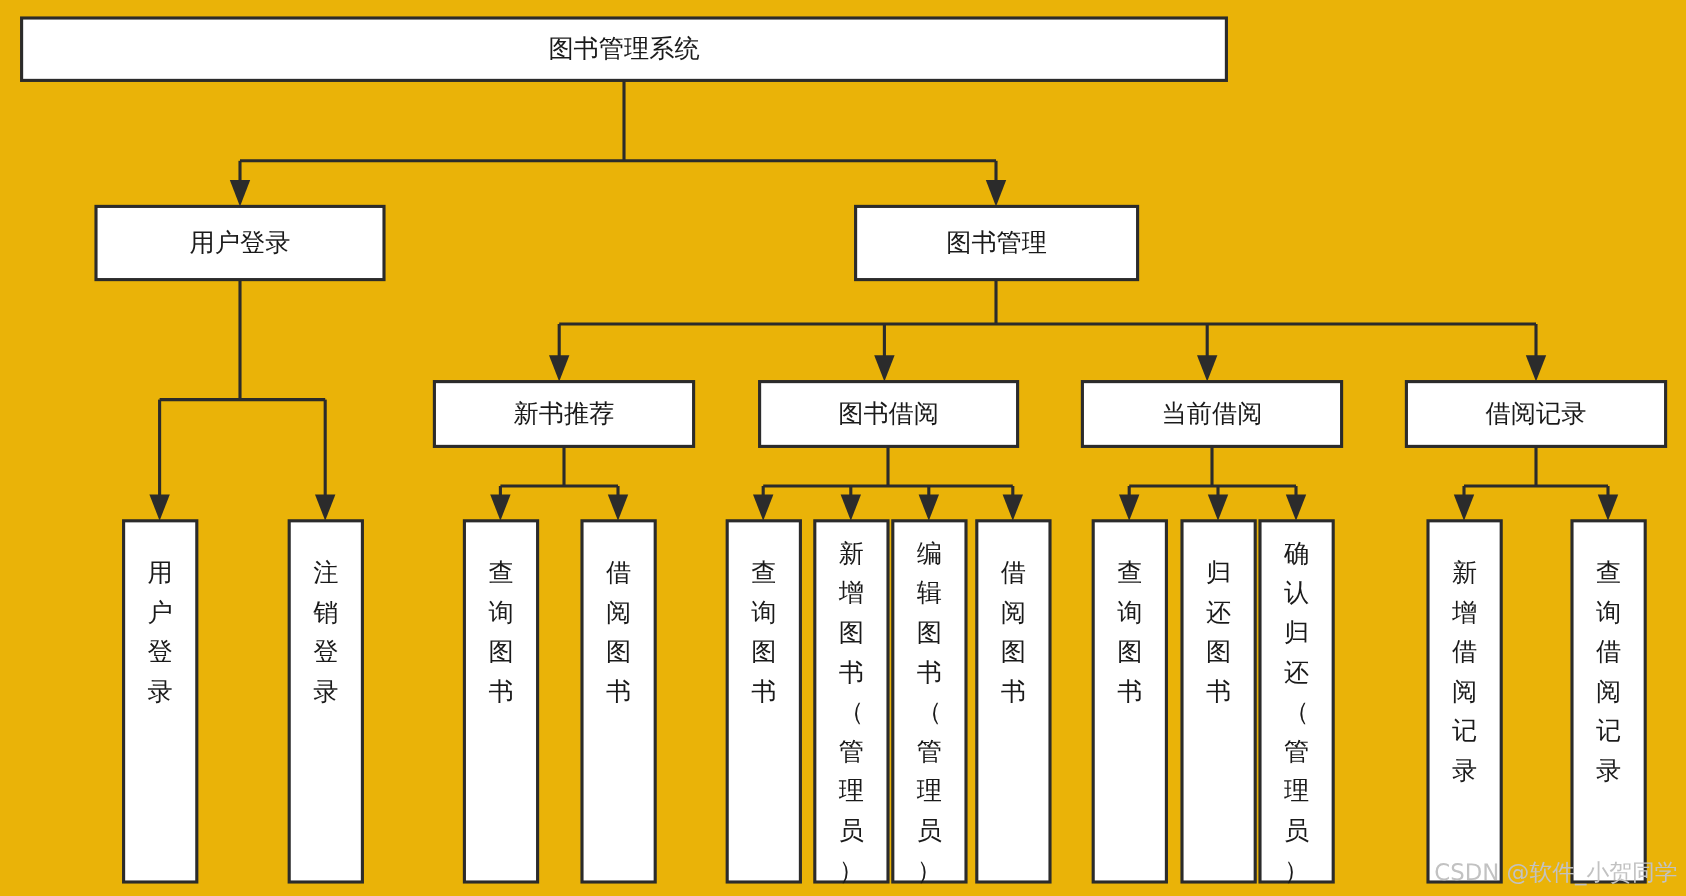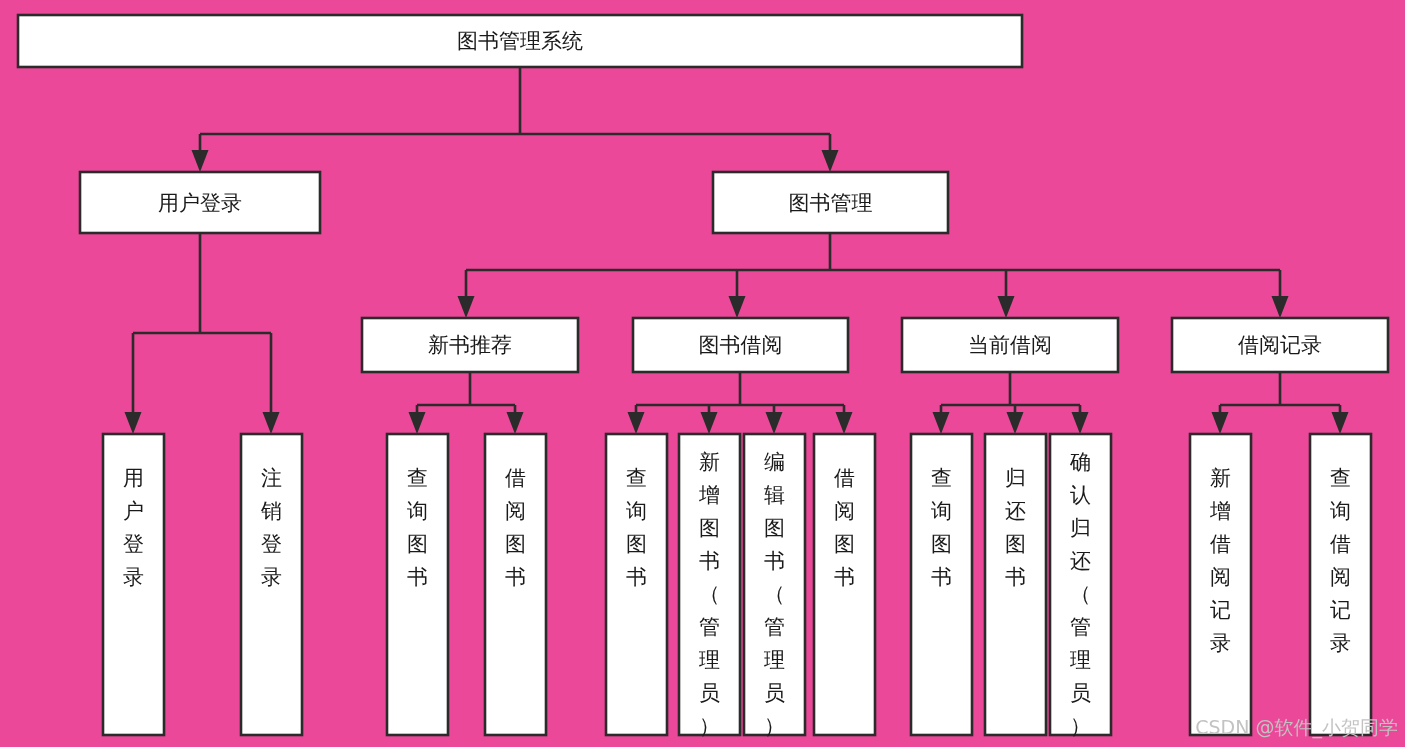--- a/index.html
+++ b/index.html
@@ -11,21 +11,21 @@
   body {
     width: 1405px;
     height: 747px;
     overflow: hidden;
     font-family: "DejaVu Sans", "Liberation Sans", sans-serif;
   }
   #diagram-root {
     position: relative;
     width: 1405px;
     height: 747px;
-    background: #ec4899;
+    background: #eab308;
   }
   svg.diagram-canvas {
     position: absolute;
     left: 0;
     top: 0;
     width: 1405px;
     height: 747px;
     display: block;
   }
   .node-box {

